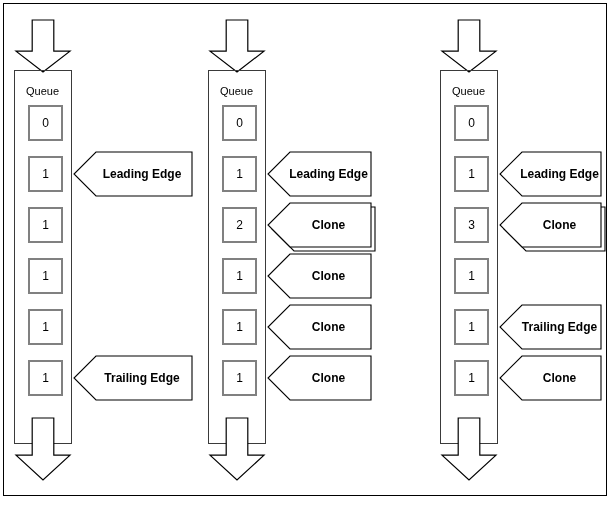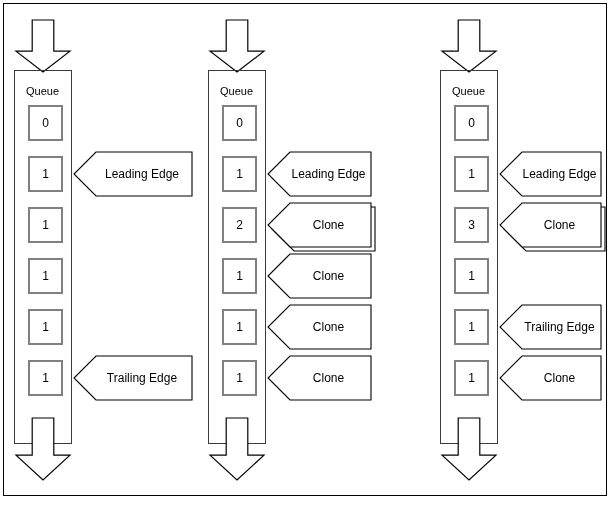--- a/index.html
+++ b/index.html
@@ -70,20 +70,21 @@
   .block-arrow svg {
     display: block;
     width: 100%;
     height: 100%;
     overflow: visible;
   }
   
   .callout {
     position: absolute;
     height: 44px;
+    font-weight: bold;
   }
   .callout svg {
     position: absolute;
     left: 0;
     top: 0;
     width: 100%;
     height: 100%;
     overflow: visible;
   }
   .callout .callout-text {

